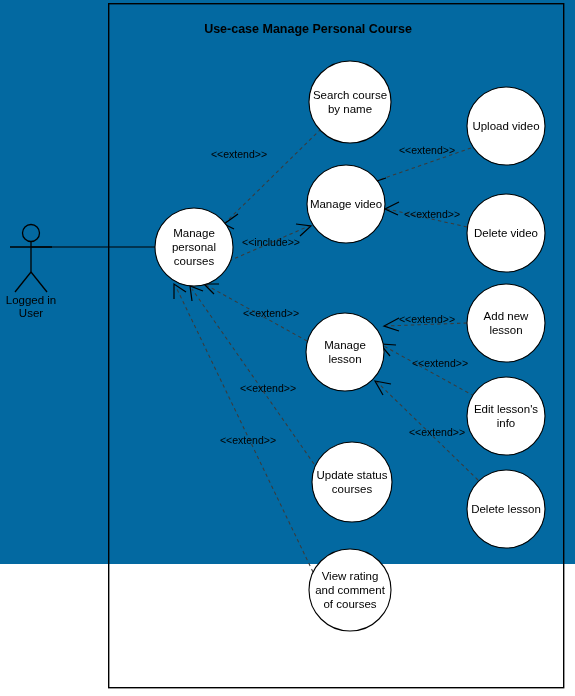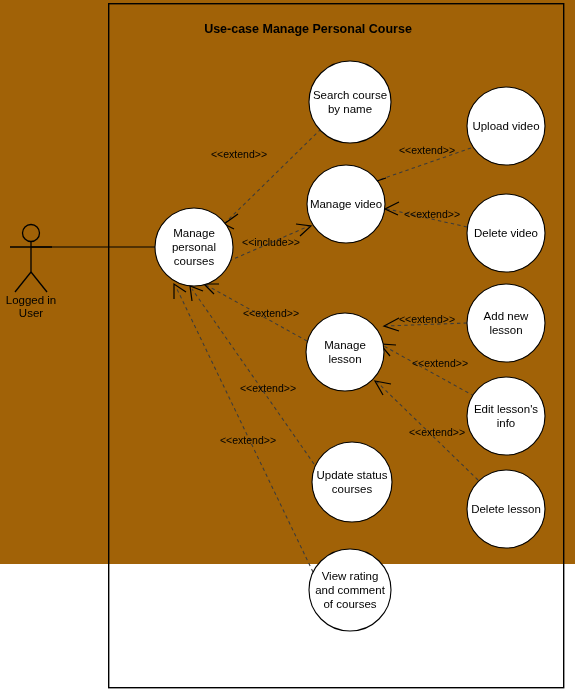--- a/index.html
+++ b/index.html
@@ -10,21 +10,21 @@
   body {
     width: 575px;
     height: 696px;
     font-family: "Liberation Sans", sans-serif;
     overflow: hidden;
   }
   #diagram-root {
     position: relative;
     width: 575px;
     height: 564px;
-    background: #a16207;
+    background: #0369a1;
   }
   svg#uml-canvas {
     display: block;
     width: 575px;
     height: 696px;
   }
   .boundary-box {
     fill: none;
     stroke: #000000;
     stroke-width: 1.4;

